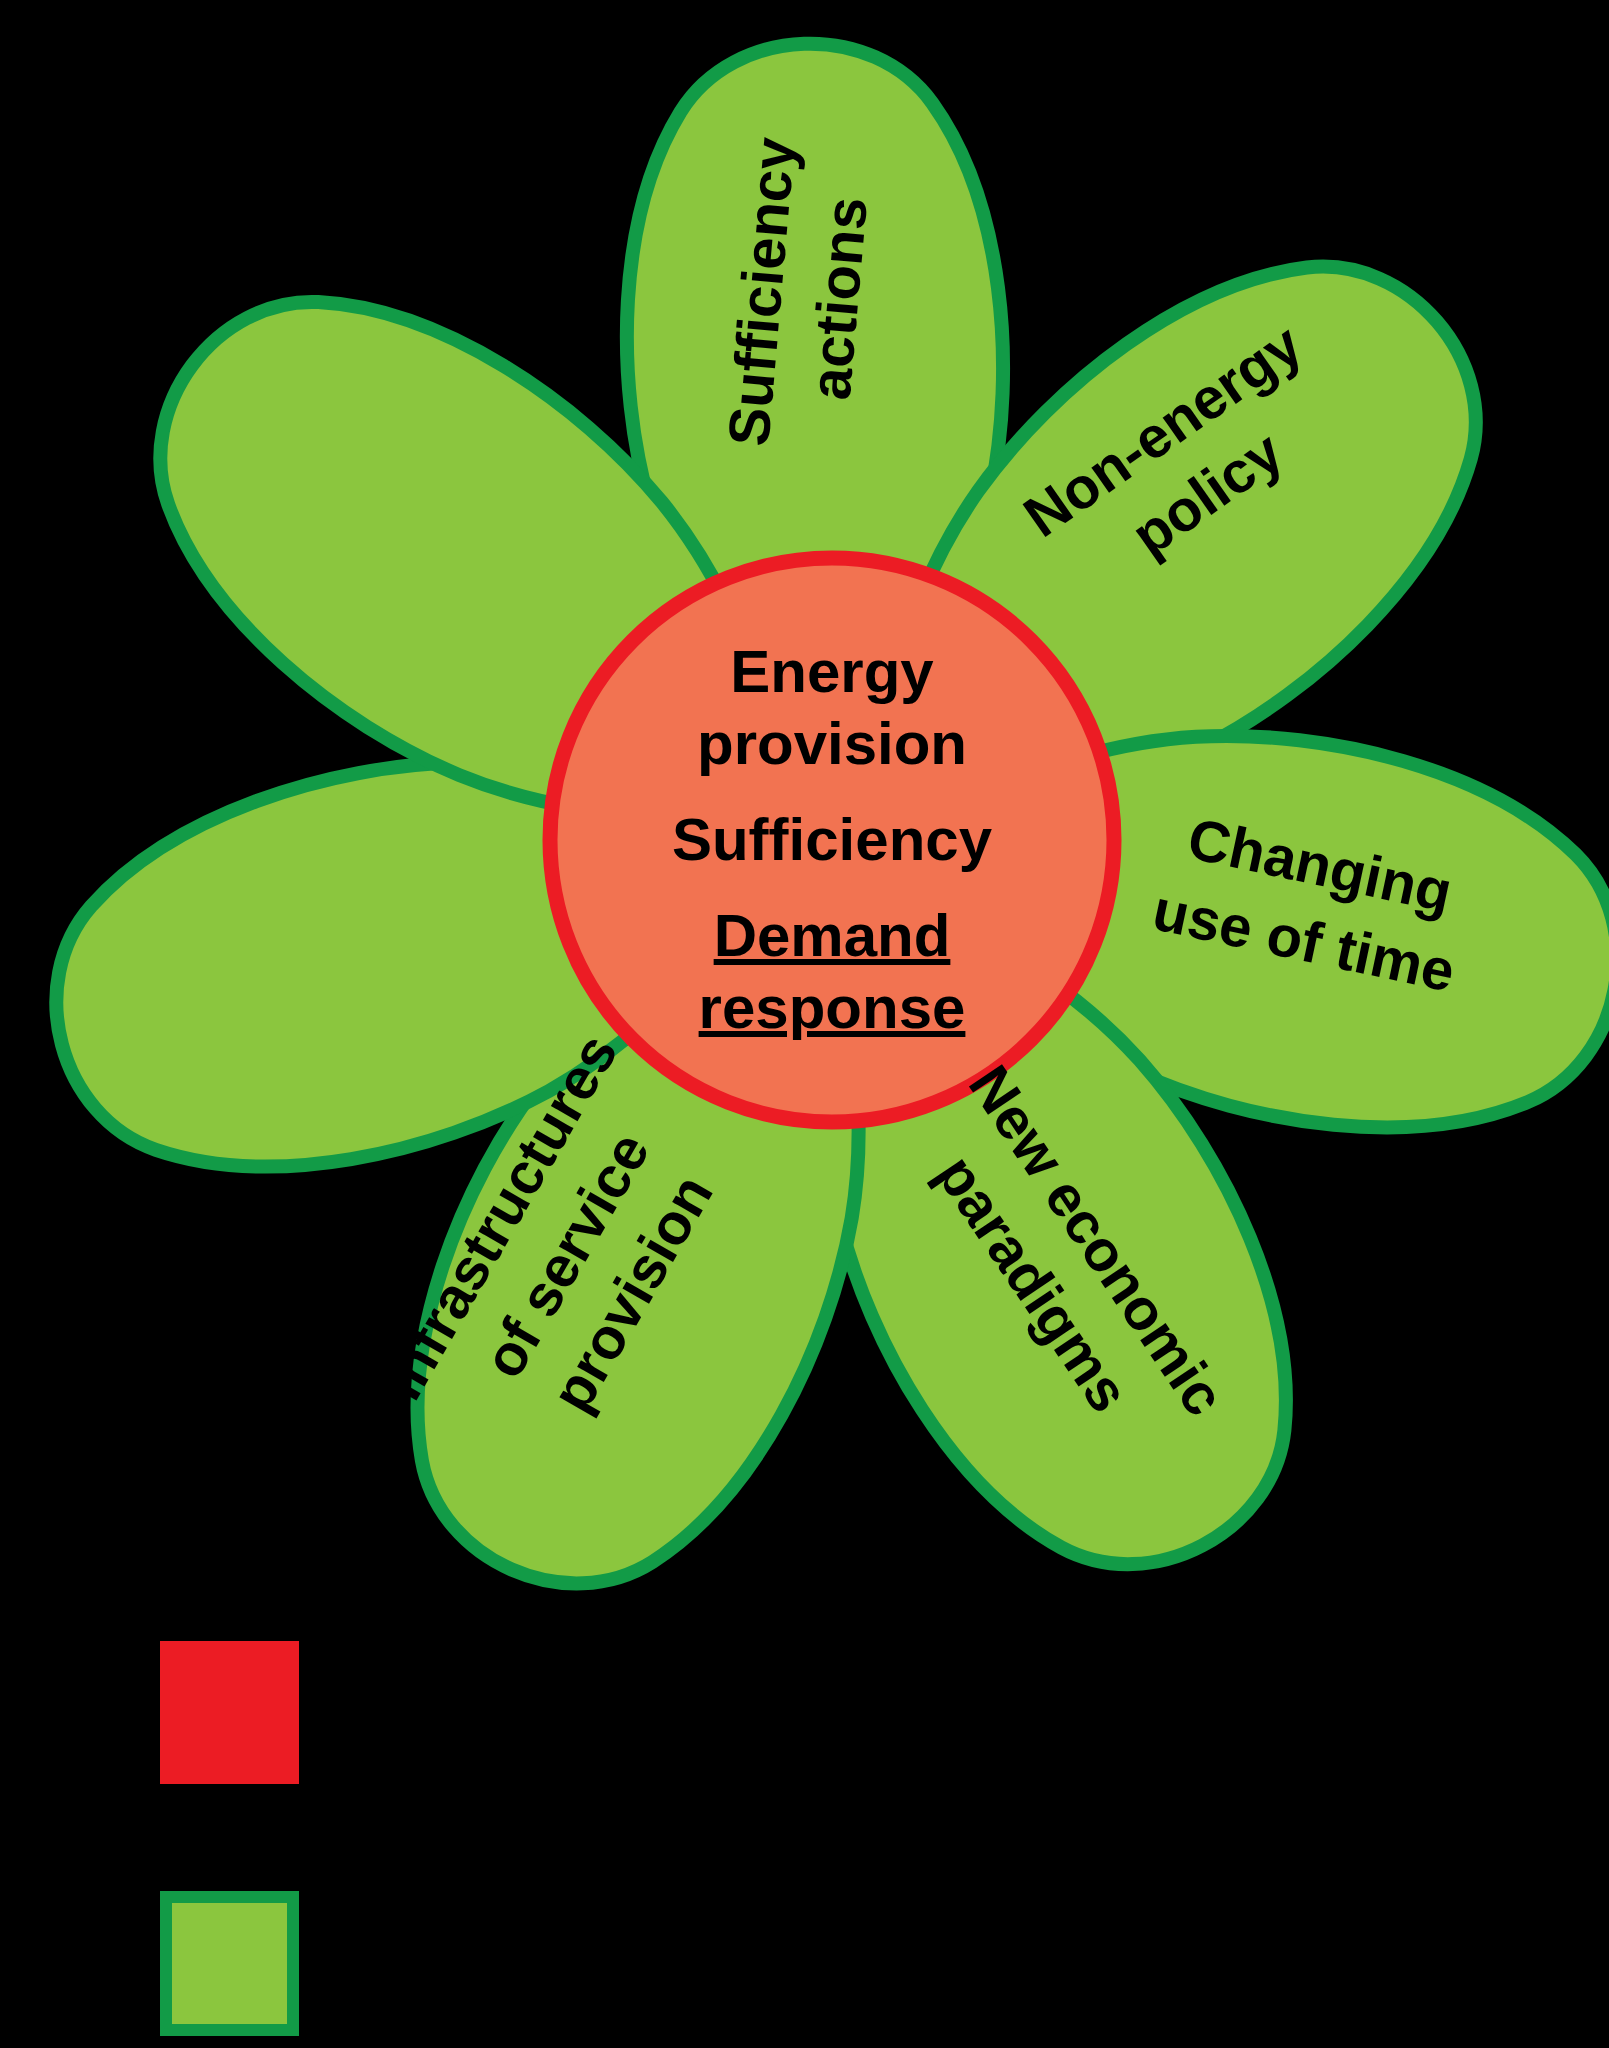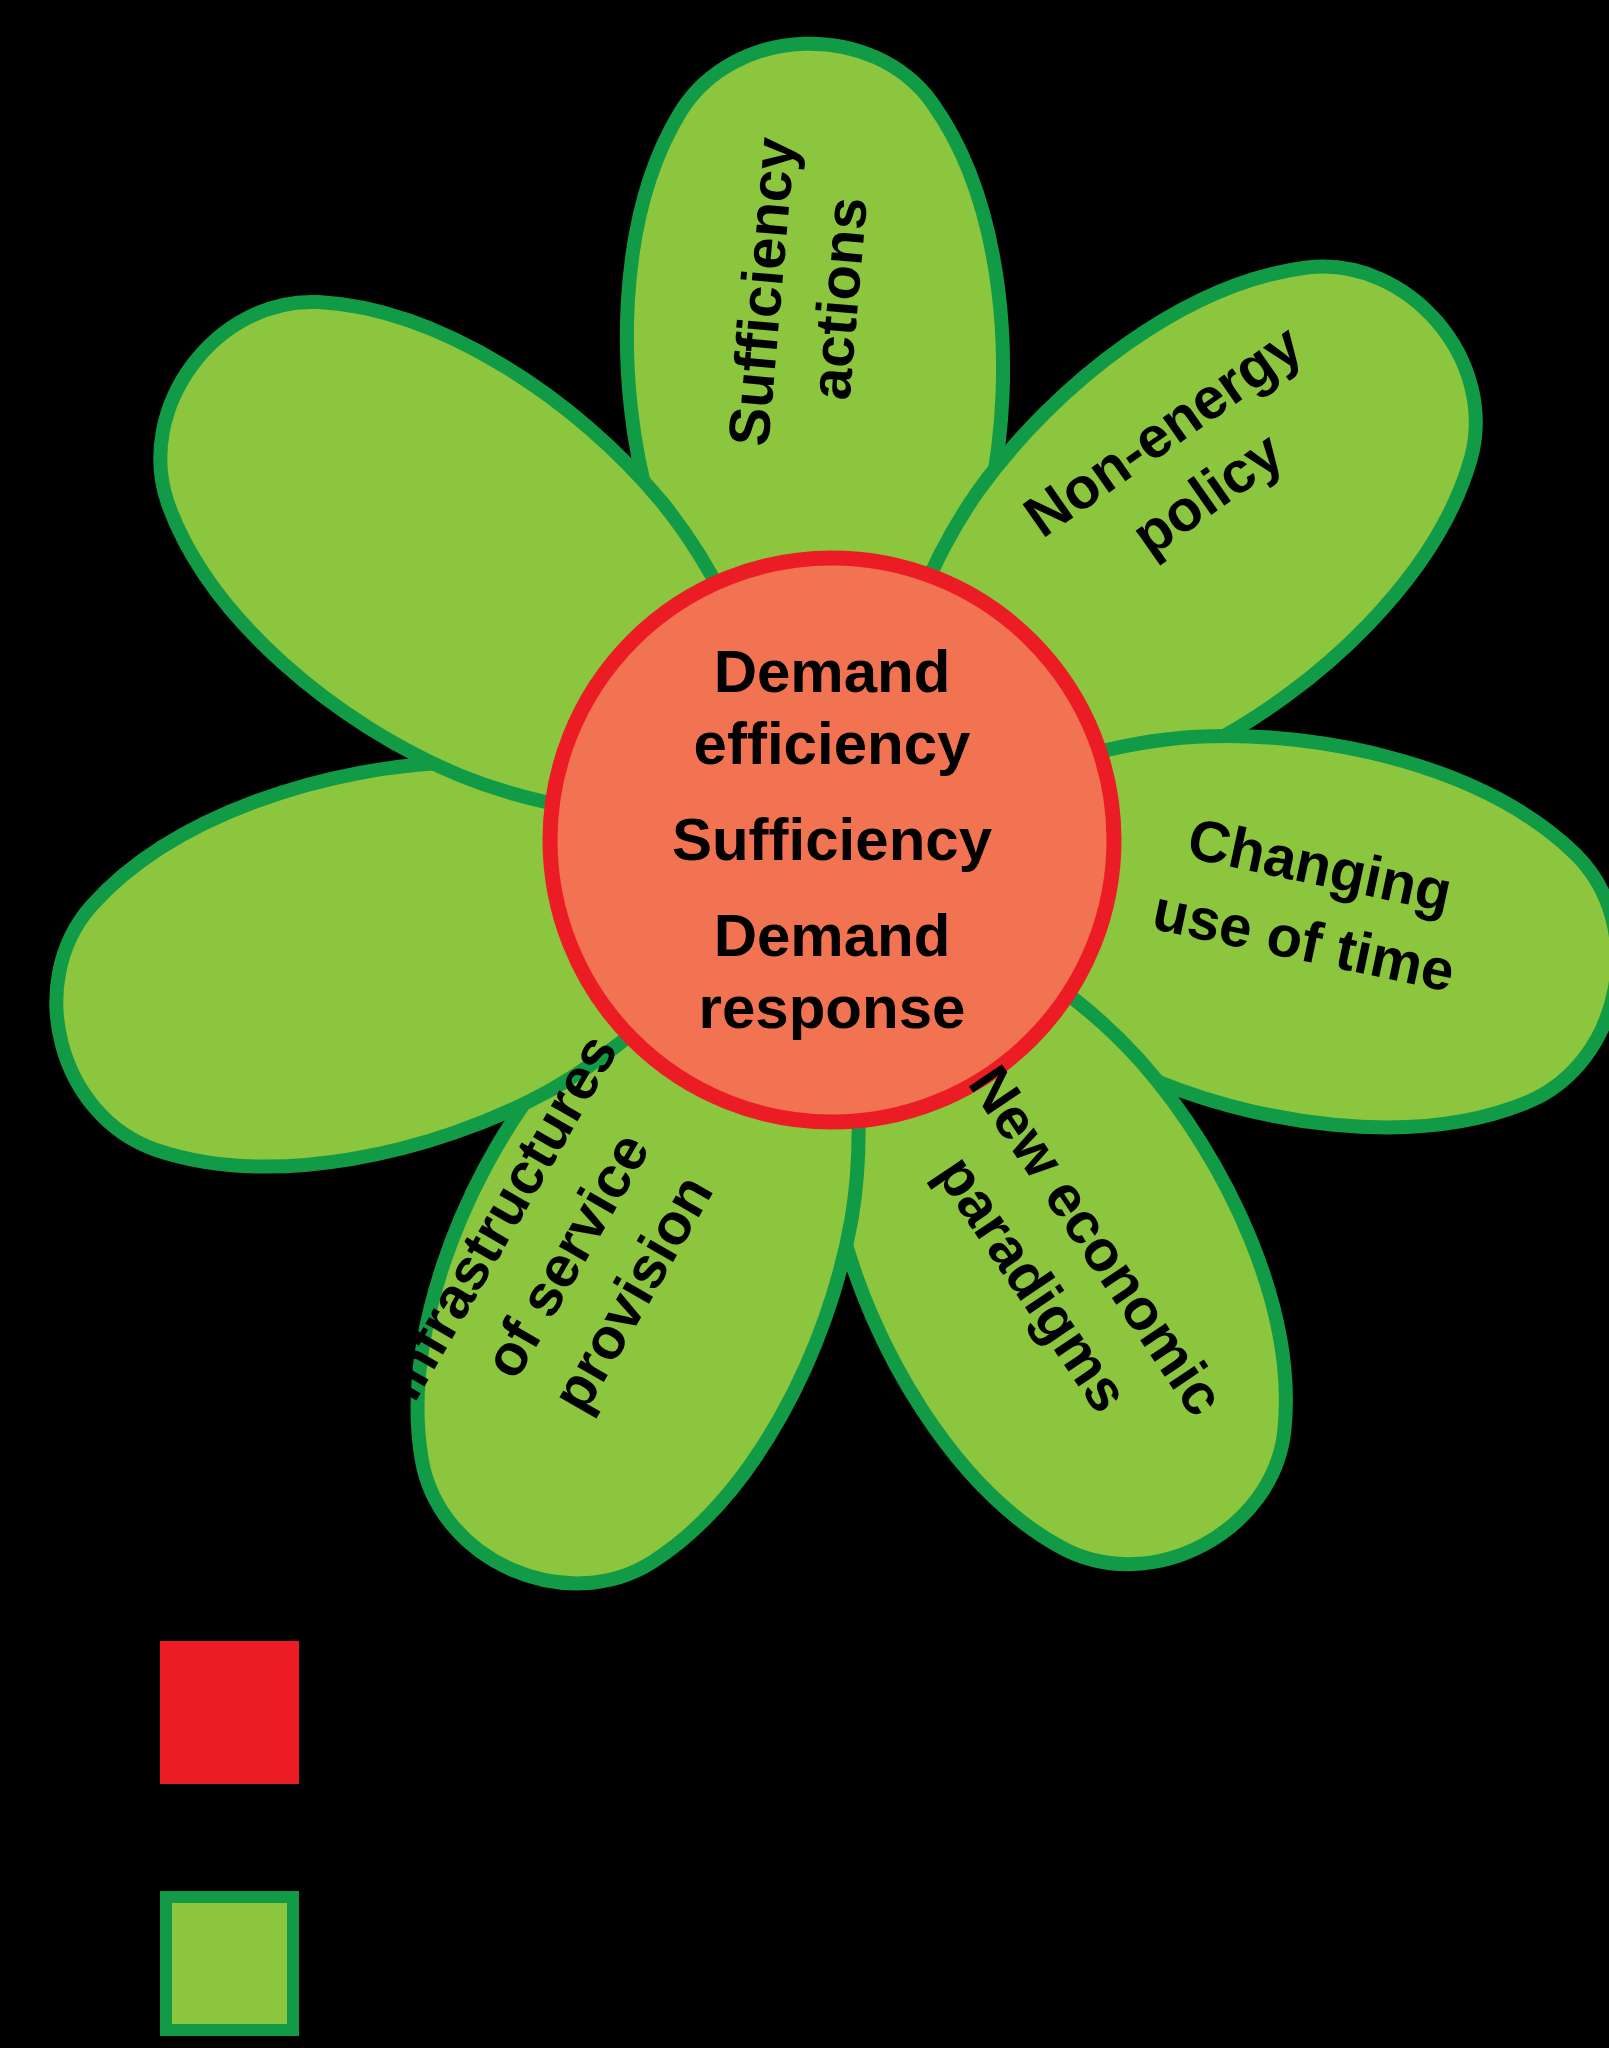--- a/index.html
+++ b/index.html
@@ -44,21 +44,21 @@
     line-height: 1.32;
   }
   .center-label {
     width: 430px;
     font-size: 60px;
     line-height: 1.2;
     white-space: normal;
   }
   .center-label p { margin: 24px 0; }
   .center-label p:first-child { margin-top: 0; }
-  .center-label p:last-child  { margin-bottom: 0; }
+  .center-label p:last-child  { margin-bottom: 0; text-decoration: underline; }
   .swatch {
     position: absolute;
     box-sizing: border-box;
   }
   .swatch-red {
     left: 160px; top: 1641px;
     width: 139px; height: 143px;
     background: #EC1C24;
   }
   .swatch-green {
@@ -88,21 +88,21 @@
       <use href="#petal-shape" class="petal" transform="rotate(102.86)"></use>
       <use href="#petal-shape" class="petal" transform="rotate(154.29)"></use>
       <use href="#petal-shape" class="petal" transform="rotate(205.71)"></use>
       <use href="#petal-shape" class="petal" transform="rotate(257.14)"></use>
       <use href="#petal-shape" class="petal" transform="rotate(308.57)"></use>
     </g>
     <circle class="center-circle" cx="832" cy="840" r="282"></circle>
   </svg>
 
   <div class="label center-label" style="left:832px; top:840px; transform:translate(-50%,-50%);">
-    <p>Demand efficiency</p>
+    <p>Energy provision</p>
     <p>Sufficiency</p>
     <p>Demand response</p>
   </div>
 
   <div class="label petal-label" style="left:800px; top:295px; transform:translate(-50%,-50%) rotate(-85deg);">
     <div>Sufficiency</div>
     <div>actions</div>
   </div>
 
   <div class="label petal-label" style="left:1185px; top:462px; transform:translate(-50%,-50%) rotate(-35deg);">

